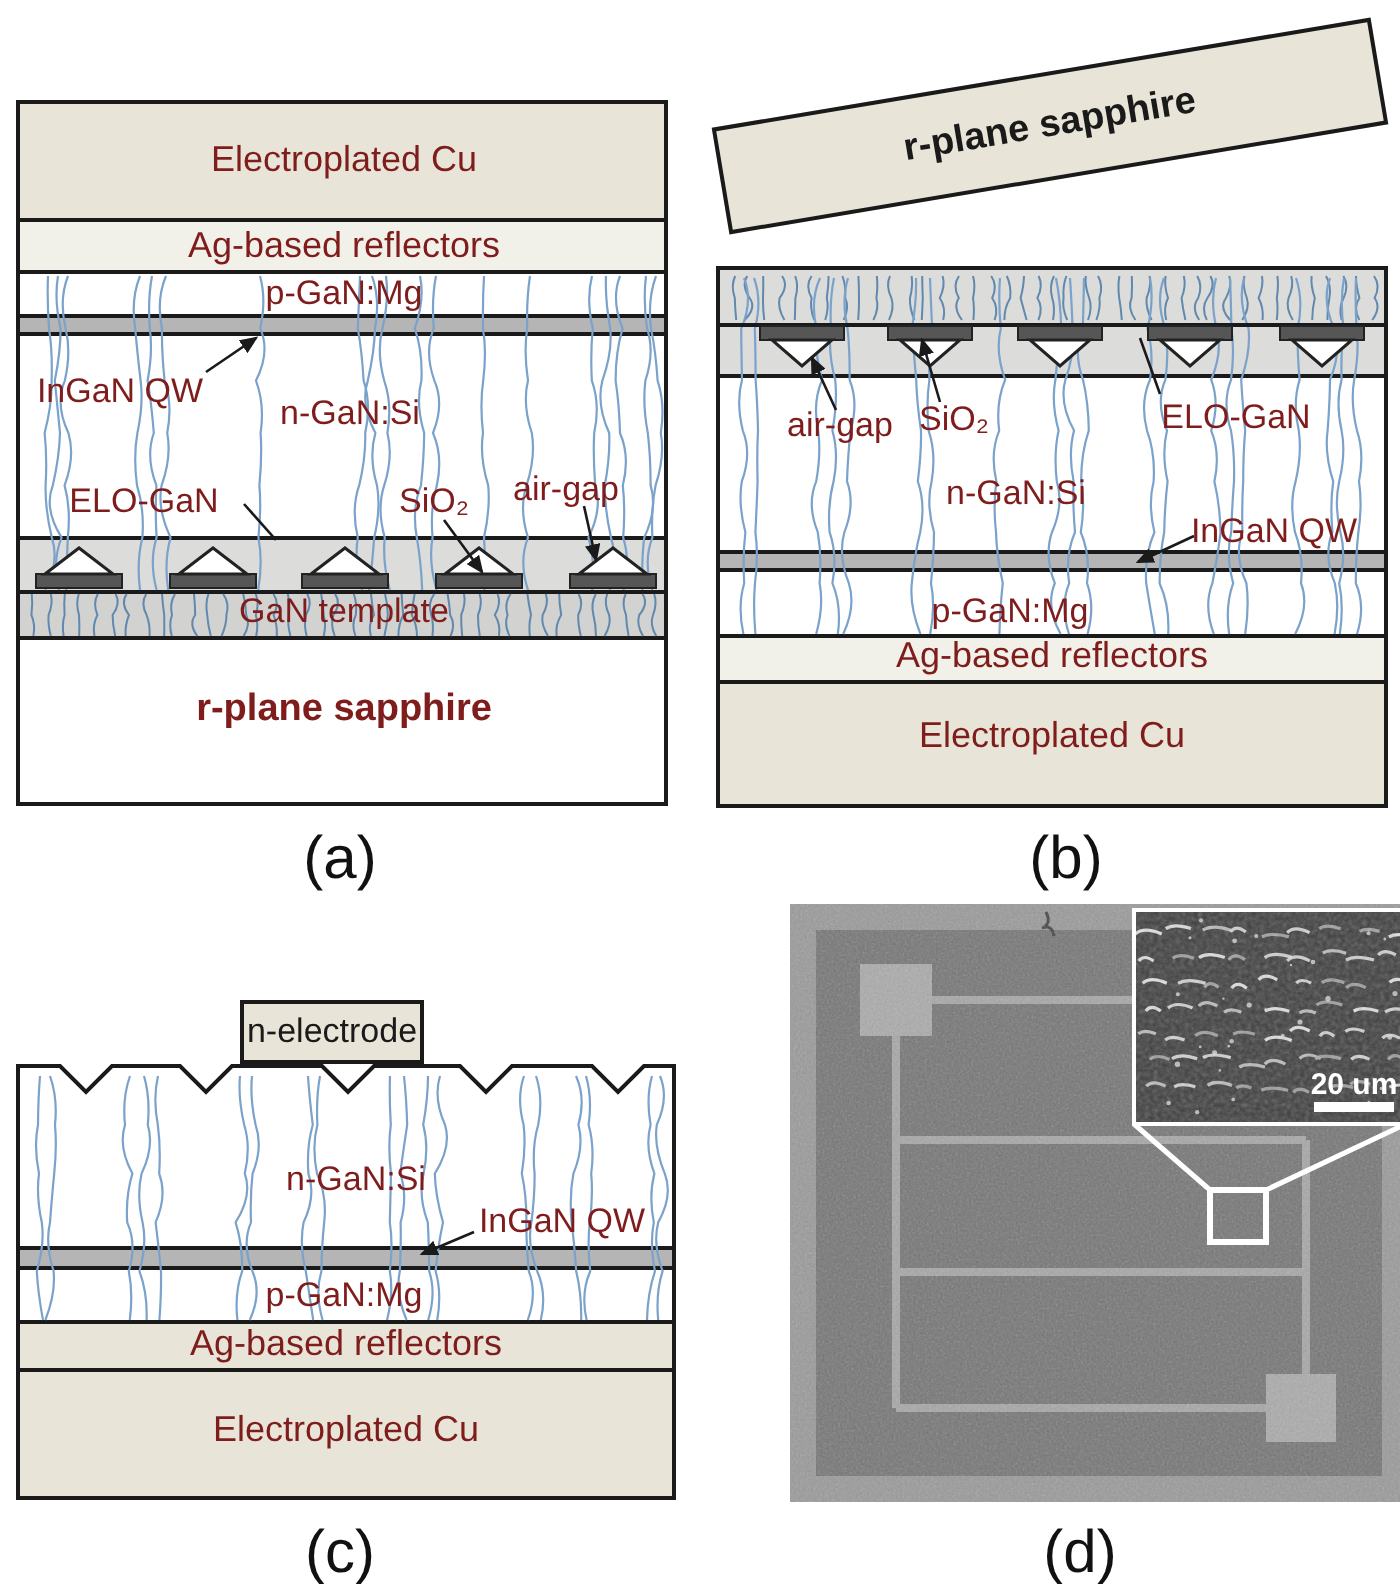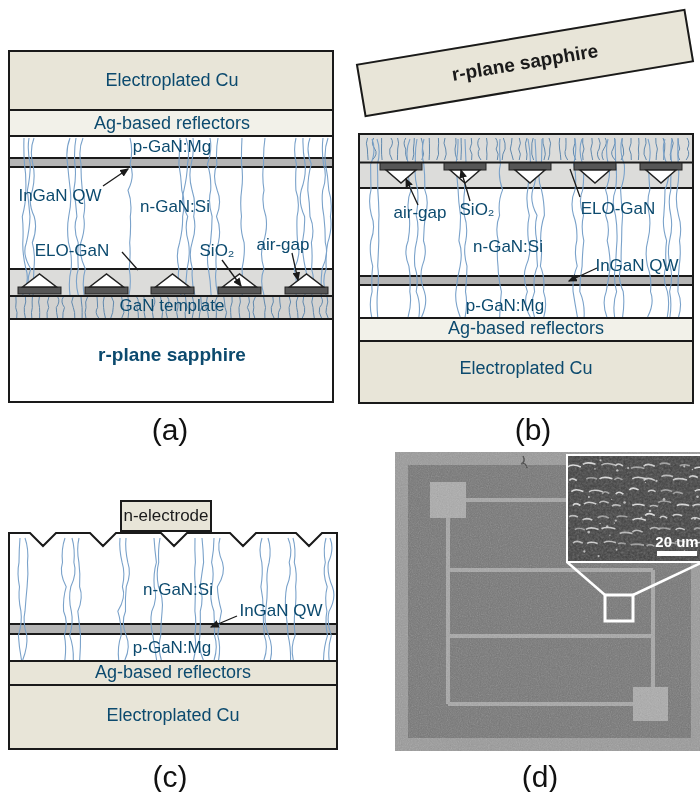--- a/index.html
+++ b/index.html
@@ -8,21 +8,21 @@
     position: relative; width: 700px; height: 792px;
     background: #fff; overflow: hidden;
     font-family: "Liberation Sans", "DejaVu Sans", sans-serif;
     color: var(--ink, #1a1a1a);
   }
   .pbox { position: absolute; border: 2px solid var(--ink); background: #fff; }
   .layer { position: absolute; left: 0; right: 0; }
   .ovl { position: absolute; left: 0; top: 0; pointer-events: none; }
   .lbl {
     position: absolute; transform: translate(-50%,-50%);
-    white-space: nowrap; font-size: 17px; line-height: 1.05; color: #0c4a6e;
+    white-space: nowrap; font-size: 17px; line-height: 1.05; color: #7f1d1d;
   }
   .lbl.big { font-size: 18px; }
   .lbl.bold { font-weight: bold; font-size: 19px; }
   .cap {
     position: absolute; transform: translate(-50%,-50%);
     font-size: 30px; color: #111; white-space: nowrap;
   }
   #tilted-sapphire {
     position: absolute; left: 358px; top: 36px; width: 334px; height: 54px;
     background: var(--beige); border: 2px solid var(--ink);

